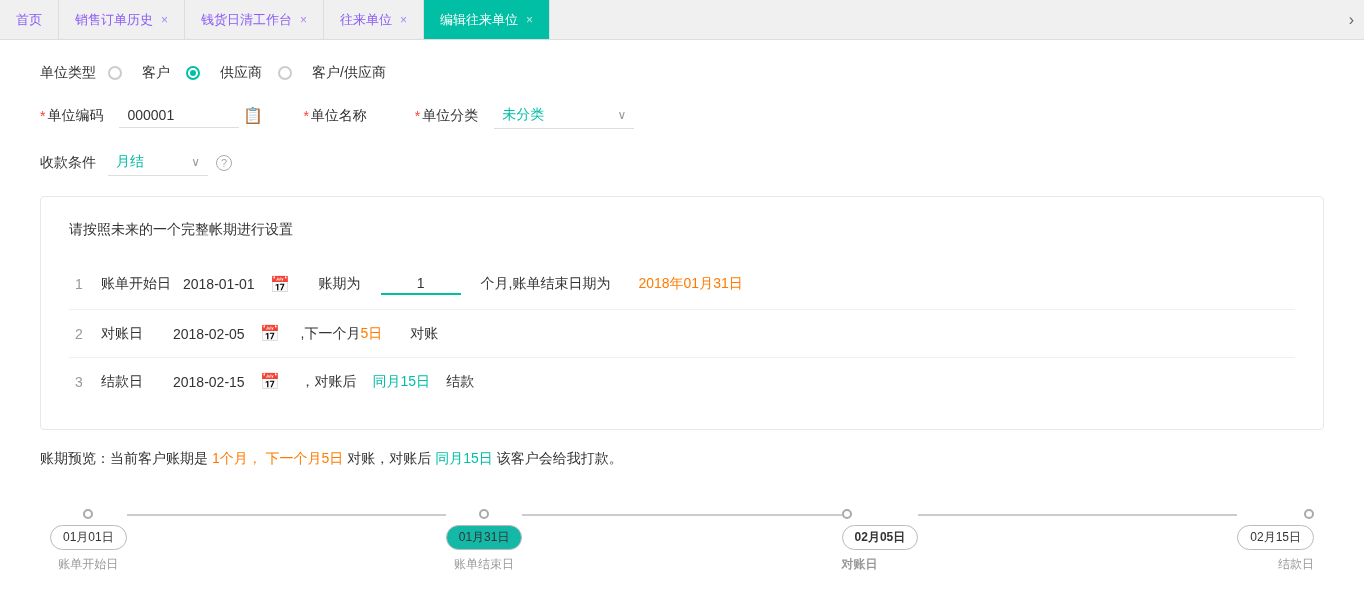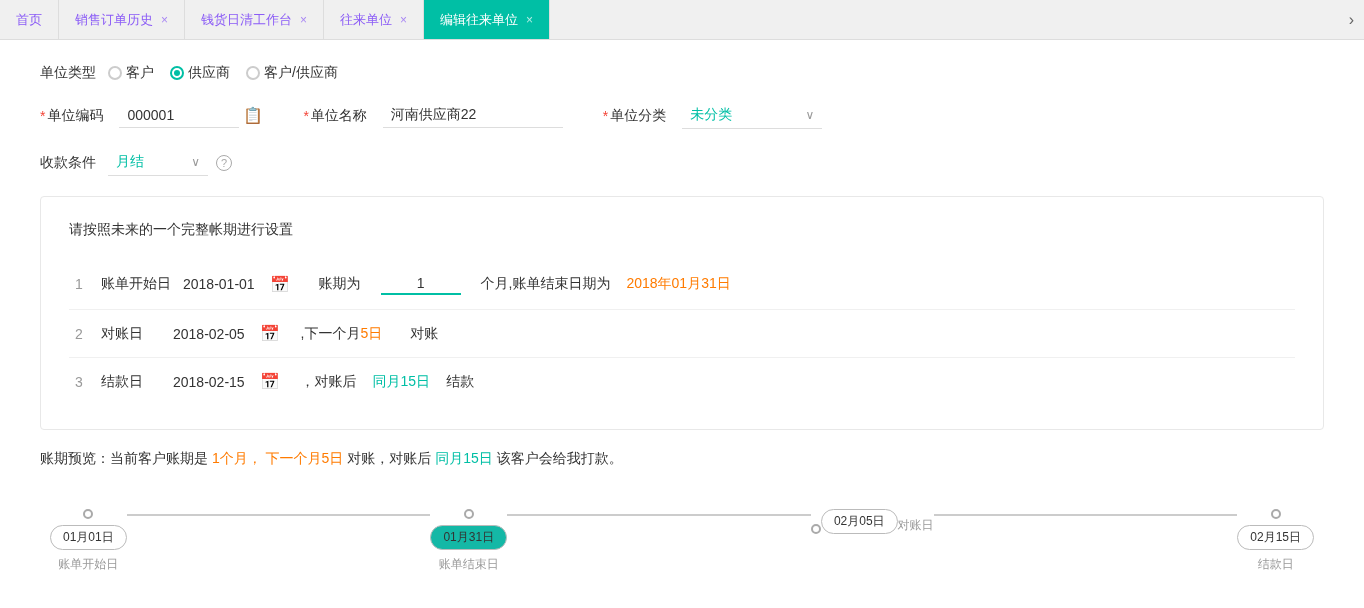--- a/index.html
+++ b/index.html
@@ -26,21 +26,21 @@
     }
 
     
     .content { background: #fff; padding: 24px 40px; min-height: 568px; }
 
     
     .form-row { display: flex; align-items: center; margin-bottom: 20px; gap: 0; }
     .form-label { color: #333; font-size: 14px; white-space: nowrap; }
     .required { color: #f44336; margin-right: 2px; }
     .radio-group { display: flex; align-items: center; gap: 16px; margin-left: 12px; }
-    .radio-item { display: flex; align-items: center; gap: 4px; cursor: pointer; }
+    .radio-item { display: flex; align-items: center; gap: 20px; cursor: pointer; }
     .radio-circle {
       width: 14px; height: 14px; border-radius: 50%; border: 2px solid #ccc;
       display: flex; align-items: center; justify-content: center; background: #fff;
     }
     .radio-circle.checked { border-color: #00bfa5; }
     .radio-dot { width: 6px; height: 6px; border-radius: 50%; background: #00bfa5; }
 
     .field-group { display: flex; align-items: center; margin-right: 40px; }
     .field-group .form-label { margin-right: 8px; }
     .field-input {
@@ -141,21 +141,20 @@
   <div class="form-row">
     <div class="field-group">
       <span class="required">*</span>
       <span class="form-label">单位编码</span>
       <input class="field-input" type="text" style="margin-left: 8px; width: 120px;" value="000001">
       <span class="calendar-icon">📋</span>
     </div>
     <div class="field-group" style="margin-right:40px;">
       <span class="required">*</span>
       <span class="form-label">单位名称</span>
-      <input class="field-input" type="text" style="margin-left: 8px; width: 180px;" value="河南供应商22">
     </div>
     <div class="field-group">
       <span class="required">*</span>
       <span class="form-label">单位分类</span>
       <div class="select-wrapper" style="margin-left:8px;">
         <span class="select-text">未分类</span>
         <span class="chevron-icon">∨</span>
       </div>
     </div>
   </div>
@@ -173,21 +172,21 @@
     <div class="period-title">请按照未来的一个完整帐期进行设置</div>
 
     <div class="period-row">
       <span class="period-num">1</span>
       <span class="period-row-label">账单开始日</span>
       <span class="period-value">2018-01-01</span>
       <span class="calendar-icon">📅</span>
       <span class="period-desc" style="margin-left:16px;">账期为</span>
       <input class="period-input" type="text" style="margin: 0px 8px;" value="1">
       <span class="period-desc">个月,账单结束日期为</span>
-      <span class="highlight-orange" style="margin-left:4px;">2018年01月31日</span>
+      <span class="highlight-orange" style="margin-left:16px;">2018年01月31日</span>
     </div>
 
     <div class="period-row">
       <span class="period-num">2</span>
       <span class="period-row-label">对账日</span>
       <span class="period-value">2018-02-05</span>
       <span class="calendar-icon">📅</span>
       <span class="period-desc" style="margin-left:8px;">,下一个月<span class="highlight-orange">5日</span></span>
       <span class="period-desc" style="margin-left:16px;">对账</span>
     </div>
@@ -224,29 +223,29 @@
       <div style="flex:1;height:2px;background:#ccc;margin-top:11px;"></div>
 
       <div style="display:flex;flex-direction:column;align-items:center;">
         <div style="width:10px;height:10px;border-radius:50%;border:2px solid #aaa;background:#fff;margin-top:6px;"></div>
         <div style="border:1px solid #bbb;border-radius:14px;padding:3px 12px;font-size:12px;color:#333;background:#14b8a6;margin-top:6px;white-space:nowrap;">01月31日</div>
         <div style="font-size:12px;color:#999;margin-top:6px;white-space:nowrap;">账单结束日</div>
       </div>
 
       <div style="flex:1;height:2px;background:#ccc;margin-top:11px;"></div>
 
-      <div style="display:flex;align-items:flex-end;">
+      <div style="display:flex;flex-direction:column;align-items:flex-start;font-weight:bold;">
         <div style="width:10px;height:10px;border-radius:50%;border:2px solid #aaa;background:#fff;margin-top:6px;"></div>
         <div style="border:1px solid #bbb;border-radius:14px;padding:3px 12px;font-size:12px;color:#333;background:#fff;margin-top:6px;white-space:nowrap;">02月05日</div>
         <div style="font-size:12px;color:#999;margin-top:6px;white-space:nowrap;">对账日</div>
       </div>
 
       <div style="flex:1;height:2px;background:#ccc;margin-top:11px;"></div>
 
-      <div style="display:flex;flex-direction:column;align-items:center;">
+      <div style="display:flex;flex-direction:column;align-items:flex-end;">
         <div style="width:10px;height:10px;border-radius:50%;border:2px solid #aaa;background:#fff;margin-top:6px;"></div>
         <div style="border:1px solid #bbb;border-radius:14px;padding:3px 12px;font-size:12px;color:#333;background:#fff;margin-top:6px;white-space:nowrap;">02月15日</div>
         <div style="font-size:12px;color:#999;margin-top:6px;white-space:nowrap;">结款日</div>
       </div>
     </div>
 
   </div>
 
 </div>
 

